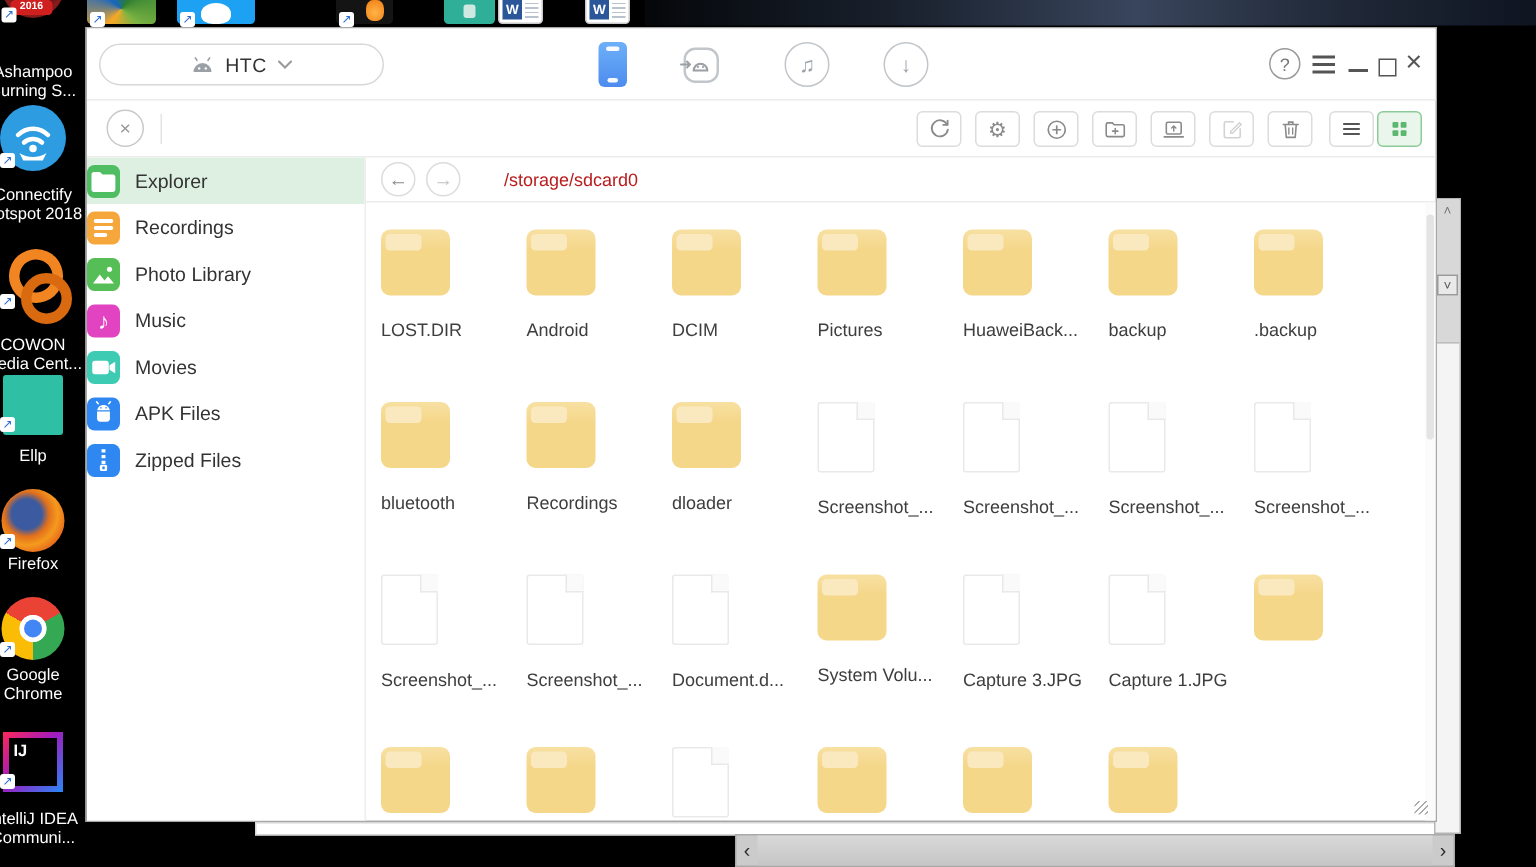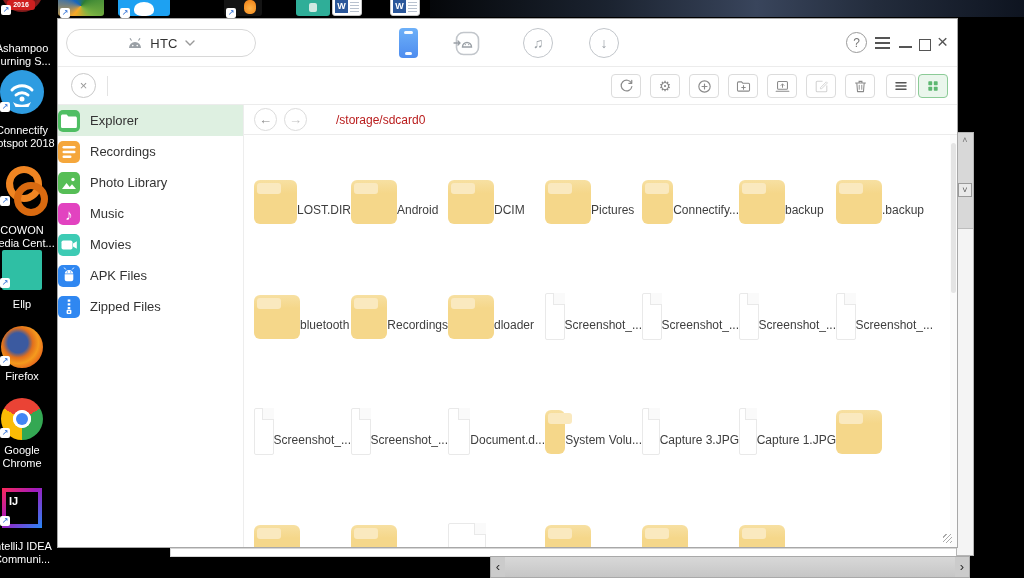--- a/index.html
+++ b/index.html
@@ -120,21 +120,21 @@
   .icon-box { width:22px; height:22px; border-radius:5px; display:flex; align-items:center; justify-content:center; flex:none; }
 
   #crumbbar { position:absolute; left:186px; top:86px; right:0; height:30px; border-bottom:1px solid #ececec; }
   .nav-circle { position:absolute; top:3px; width:23px; height:23px; border:1px solid #dcdcdc; border-radius:50%;
     background:#fff; display:flex; align-items:center; justify-content:center; font-size:13px; }
   #back-btn { left:10px; color:#8a8a8a; } #fwd-btn { left:40px; color:#c2c2c2; }
   #crumb-path { position:absolute; left:92px; top:8px; font-size:12px; color:#b91c1c; }
 
   #gridarea { position:absolute; left:186px; top:116px; right:8px; bottom:0; overflow:hidden; }
   #gridinner { position:absolute; left:10px; top:0; display:grid; grid-template-columns:repeat(7,97px); grid-auto-rows:115px; }
-  .tile { width:97px; display:flex; flex-direction:row; align-items:center; padding-top:18px; }
+  .tile { width:97px; display:flex; flex-direction:column; padding-top:18px; }
   .folder-ic { width:46px; height:44px; border-radius:6px; position:relative;
     background:linear-gradient(180deg,#f7e0a2 0,#f5d78a 30%); }
   .folder-ic::before { content:''; position:absolute; left:3px; top:3px; width:24px; height:11px; border-radius:3px;
     background:#fae9bf; }
   .file-ic { width:38px; height:47px; background:#fff; border:1px solid #e9e9e9; border-radius:2px; position:relative; }
   .file-ic::after { content:''; position:absolute; top:-1px; right:-1px; width:11px; height:11px; background:#fafafa;
     border-left:1px solid #e9e9e9; border-bottom:1px solid #e9e9e9; }
   .tile-label { margin-top:16px; font-size:12px; color:#3e3e3e; max-width:92px; white-space:nowrap; }
 
   #inner-vscroll { position:absolute; right:0; top:116px; bottom:0; width:7px; background:#fbfbfb; }
@@ -447,21 +447,21 @@
           <div class="tile-label">DCIM</div>
         </div>
         <div class="tile">
           <div class="folder-ic"></div>
 
           <div class="tile-label">Pictures</div>
         </div>
         <div class="tile">
           <div class="folder-ic"></div>
 
-          <div class="tile-label">Connectify...</div>
+          <div class="tile-label">HuaweiBack...</div>
         </div>
         <div class="tile">
           <div class="folder-ic"></div>
 
           <div class="tile-label">backup</div>
         </div>
         <div class="tile">
           <div class="folder-ic"></div>
 
           <div class="tile-label">.backup</div>

